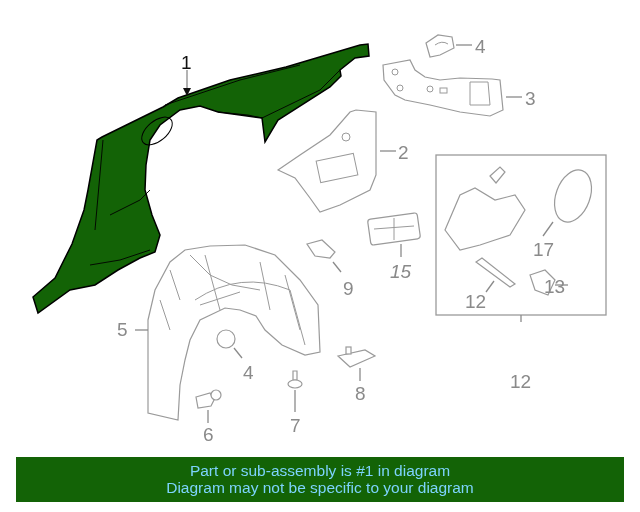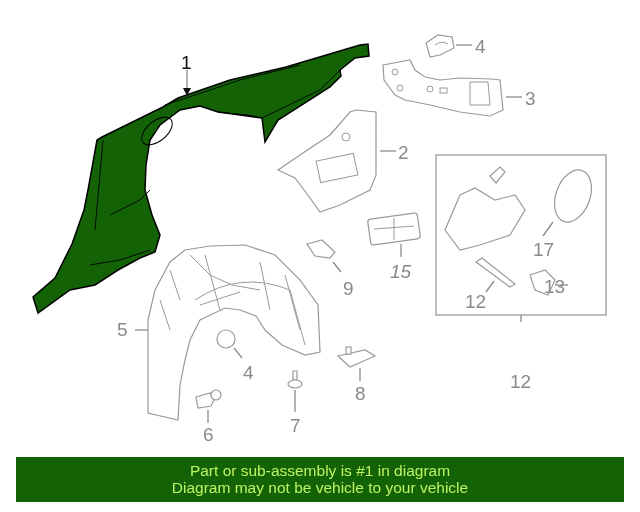--- a/index.html
+++ b/index.html
@@ -1,20 +1,20 @@
 <!DOCTYPE html>
 <html><head>
 <meta charset="utf-8">
 <style>
   html, body { margin:0; padding:0; background:#ffffff; }
   body { width:640px; height:512px; position:relative; overflow:hidden; font-family:"Liberation Sans", sans-serif; }
   #diagram { position:absolute; left:0; top:0; width:640px; height:512px; }
   .callout { position:absolute; font-size:19px; color:#8a8a8a; line-height:1; }
   .callout.main { color:#111; }
-  #banner { position:absolute; left:16px; top:457px; width:608px; height:45px; background:#136306; color:#bef264; text-align:center; font-size:15.5px; line-height:17px; padding-top:5px; box-sizing:border-box; }
+  #banner { position:absolute; left:16px; top:457px; width:608px; height:45px; background:#136306; color:#7dd3fc; text-align:center; font-size:15.5px; line-height:17px; padding-top:5px; box-sizing:border-box; }
   .part { fill:#fff; stroke:#9a9a9a; stroke-width:1.2; }
   .inner { fill:none; stroke:#9a9a9a; stroke-width:1; }
   .lead { stroke:#8a8a8a; stroke-width:1.3; fill:none; }
 </style>
 </head>
 <body>
 
 <svg id="diagram" viewBox="0 0 640 512" xmlns="http://www.w3.org/2000/svg">
 
   <g>
@@ -117,14 +117,14 @@
   <span class="callout" style="left:243px;top:363px;">4</span>
   <span class="callout" style="left:533px;top:240px;">17</span>
   <span class="callout" style="left:510px;top:340px;margin-top:32px;">12</span>
   <span class="callout" style="left:544px;top:277px;">13</span>
   <span class="callout" style="left:465px;top:292px;">12</span>
   <span class="callout" style="left:390px;top:262px;font-style:italic;">15</span>
 </div>
 
 <div id="banner">
   <div>Part or sub-assembly is #1 in diagram</div>
-  <div>Diagram may not be vehicle to your vehicle</div>
+  <div>Diagram may not be specific to your diagram</div>
 </div>
 
 </body></html>

